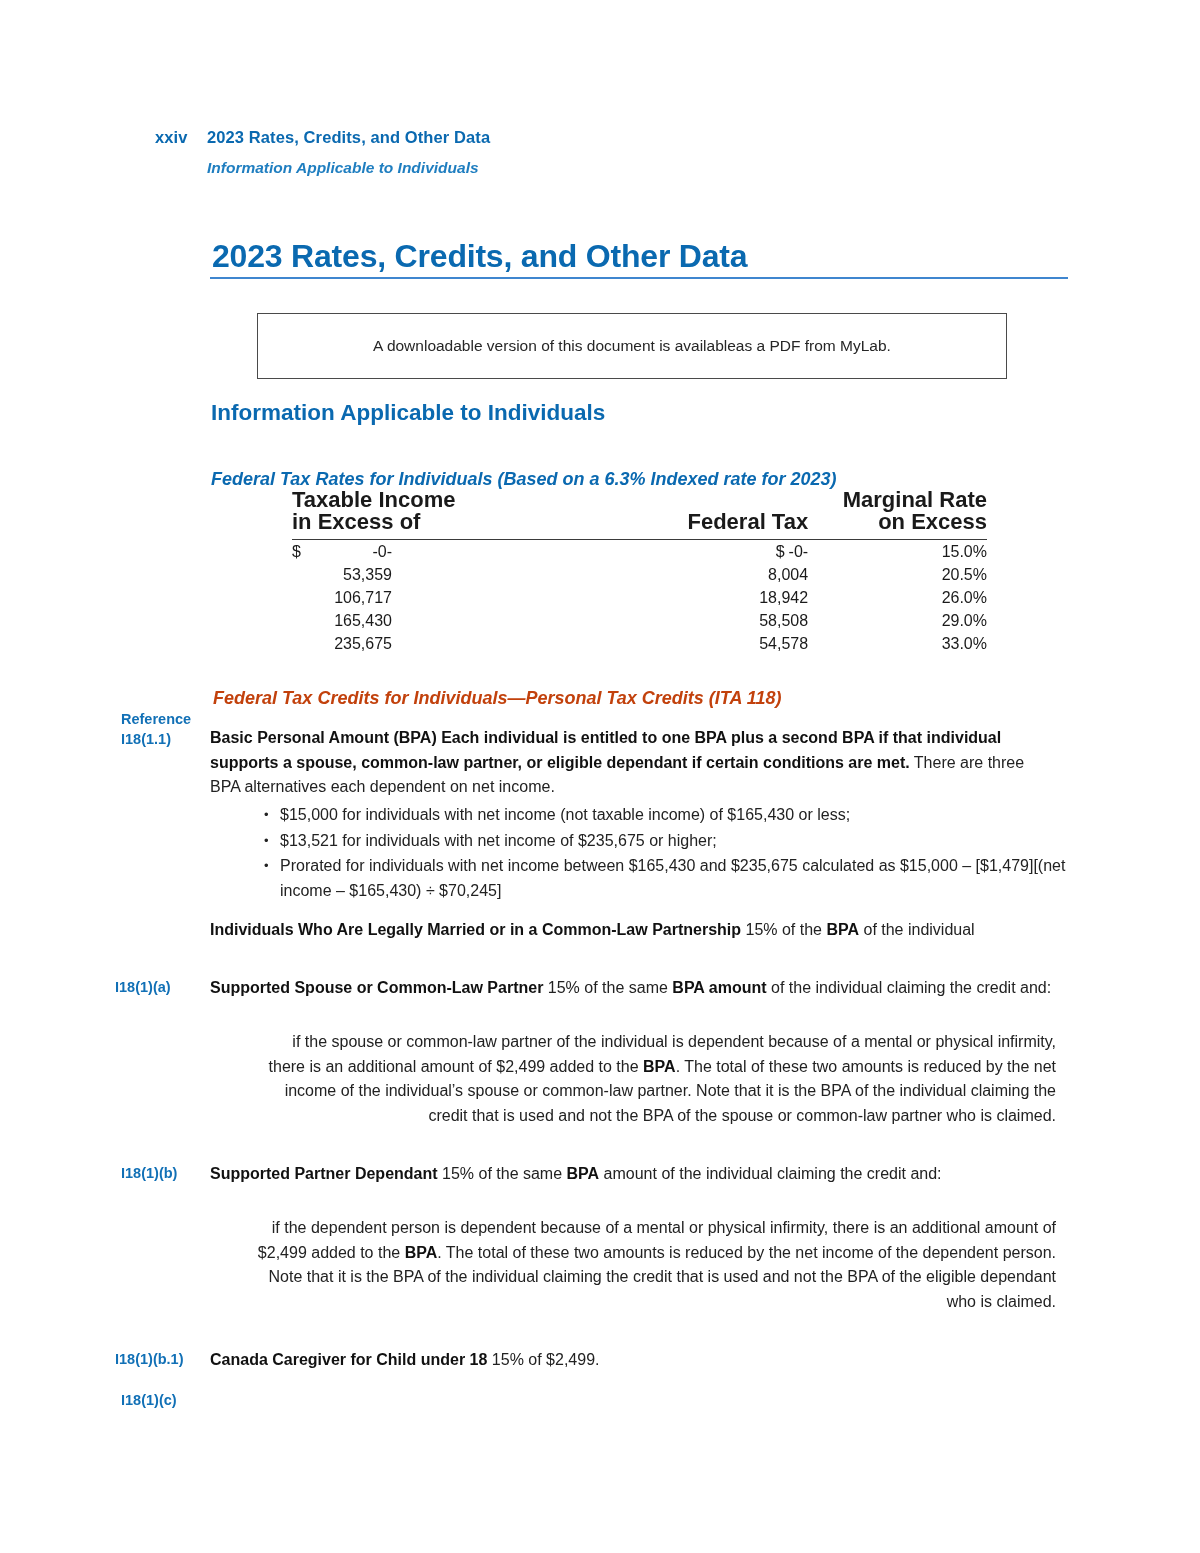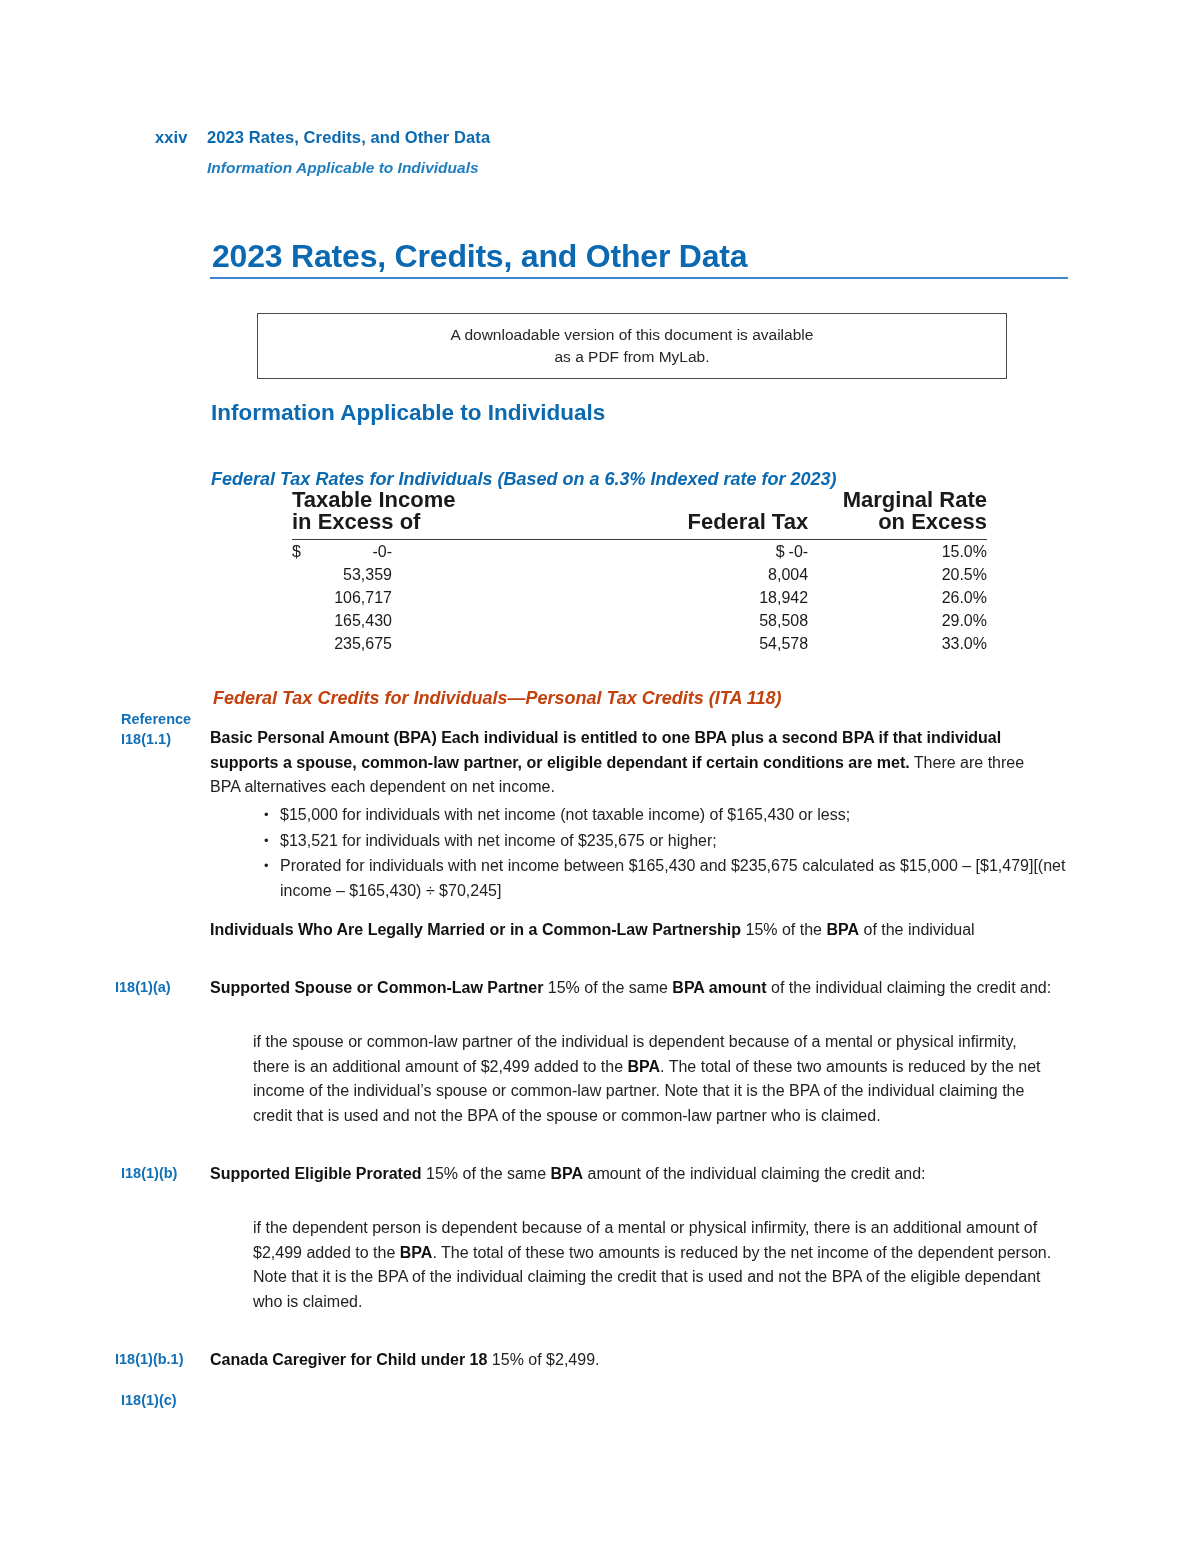--- a/index.html
+++ b/index.html
@@ -72,21 +72,20 @@
   
   .callout {
     position: absolute;
     left: 257px;
     top: 313px;
     width: 750px;
     height: 66px;
     border: 1.5px solid #4a4a4a;
     box-sizing: border-box;
     display: flex;
-    flex-direction: column;
     align-items: center;
     justify-content: center;
   }
   .callout div {
     font-size: 15.5px;
     color: #262626;
     line-height: 22px;
   }
 
   
@@ -171,20 +170,21 @@
     left: 210px;
     width: 846px;
     font-size: 16px;
     line-height: 24.5px;
     color: #222222;
     text-align: left;
   }
   .body-block.indent {
     left: 253px;
     width: 803px;
+    text-align: right;
   }
   .lead { font-weight: bold; color: #111111; }
 
   ul.bullets {
     position: absolute;
     left: 258px;
     top: 803px;
     width: 800px;
     margin: 0;
     padding: 0 0 0 22px;
@@ -302,21 +302,21 @@
   </div>
 
   <div class="body-block" style="top:976px;">
     <span class="lead">Supported Spouse or Common-Law Partner</span><span>   15% of the same </span><span class="lead">BPA amount</span><span> of the individual claiming the credit and:</span>
   </div>
   <div class="body-block indent" style="top:1030px;">
     <span>if the spouse or common-law partner of the individual is dependent because of a mental or physical infirmity, there is an additional amount of $2,499 added to the </span><span class="lead">BPA</span><span>. The total of these two amounts is reduced by the net income of the individual’s spouse or common-law partner. Note that it is the BPA of the individual claiming the credit that is used and not the BPA of the spouse or common-law partner who is claimed.</span>
   </div>
 
   <div class="body-block" style="top:1162px;">
-    <span class="lead">Supported Eligible Prorated</span><span>   15% of the same </span><span class="lead">BPA</span><span> amount of the individual claiming the credit and:</span>
+    <span class="lead">Supported Partner Dependant</span><span>   15% of the same </span><span class="lead">BPA</span><span> amount of the individual claiming the credit and:</span>
   </div>
   <div class="body-block indent" style="top:1216px;">
     <span>if the dependent person is dependent because of a mental or physical infirmity, there is an additional amount of $2,499 added to the </span><span class="lead">BPA</span><span>. The total of these two amounts is reduced by the net income of the dependent person. Note that it is the BPA of the individual claiming the credit that is used and not the BPA of the eligible dependant who is claimed.</span>
   </div>
 
   <div class="body-block" style="top:1348px;">
     <span class="lead">Canada Caregiver for Child under 18</span><span>   15% of $2,499.</span>
   </div>
 
 

